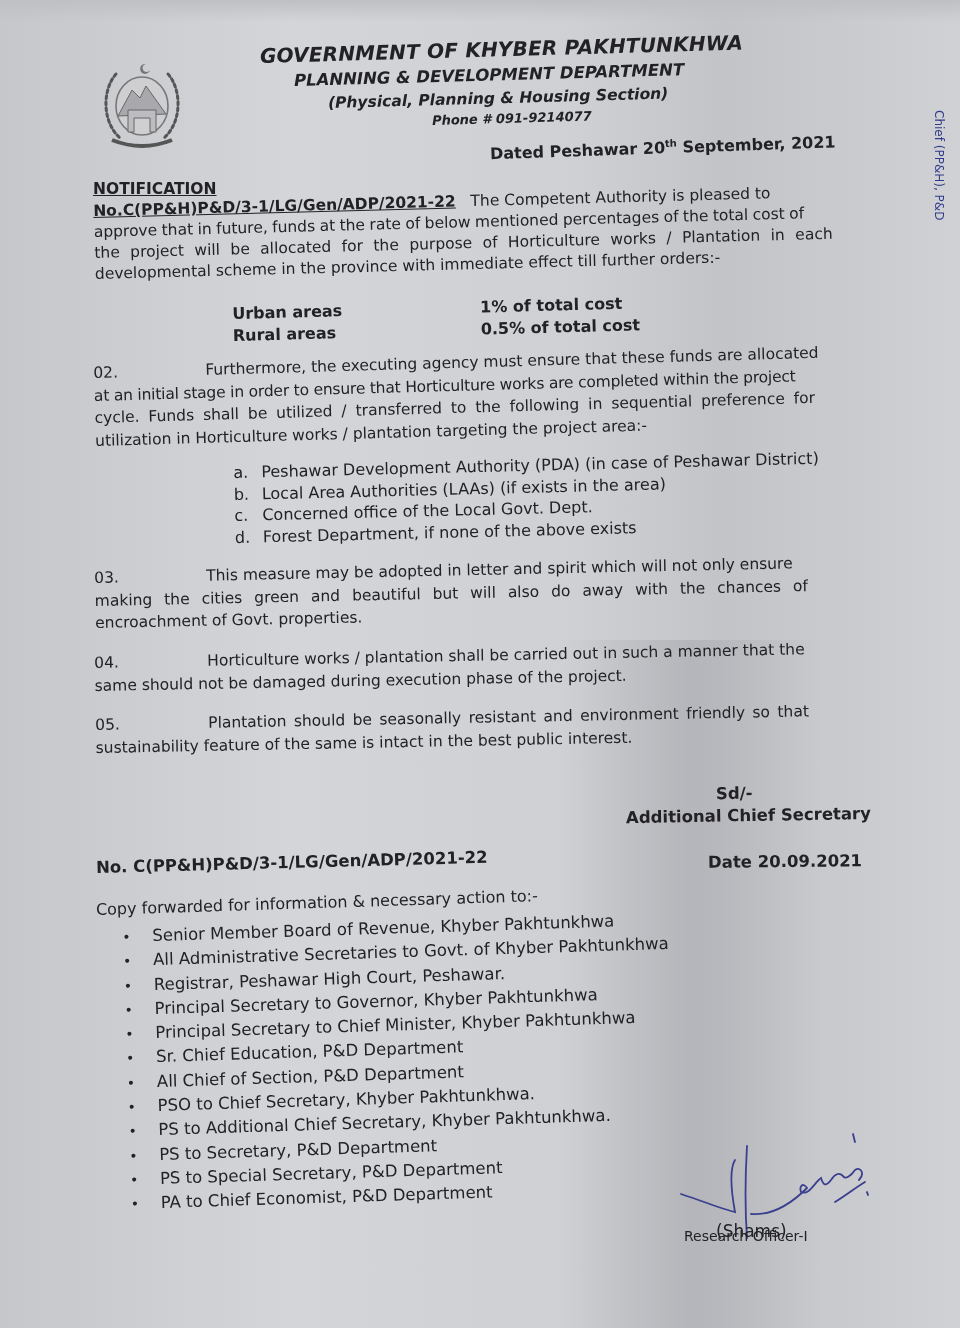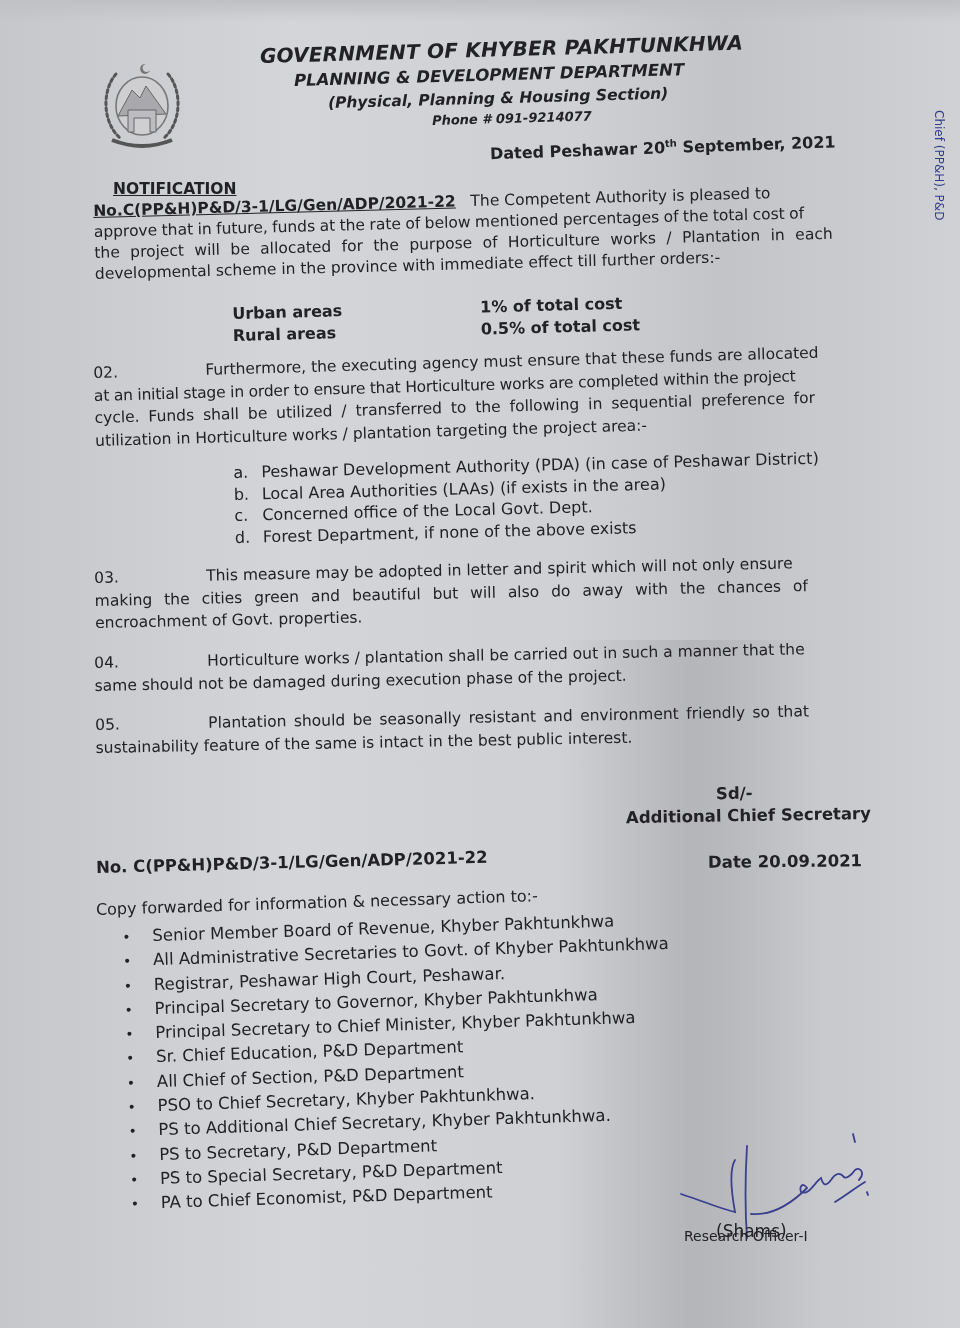--- a/index.html
+++ b/index.html
@@ -27,21 +27,21 @@
   .emblem { position:absolute; left:98px; top:60px; width:88px; height:92px; }
 
   .hdr1 { left:260px; top:44px; font-size:20px; font-weight:bold; font-style:italic; transform: rotate(-1.6deg); letter-spacing:0.2px; }
   .hdr2 { left:294px; top:71px; font-size:16.5px; font-weight:bold; font-style:italic; transform: rotate(-1.6deg); }
   .hdr3 { left:328px; top:94px; font-size:15.5px; font-weight:bold; font-style:italic; transform: rotate(-1.6deg); }
   .hdr4 { left:432px; top:113px; font-size:13px; font-weight:bold; font-style:italic; transform: rotate(-1.6deg); }
 
   .dated { left:490px; top:144px; font-size:16px; font-weight:bold; transform: rotate(-2deg); }
   .dated sup { font-size:10px; }
 
-  .notif { left:93px; top:180px; font-size:15.5px; font-weight:bold; text-decoration: underline; margin-left: 20px; }
+  .notif { left:93px; top:180px; font-size:15.5px; font-weight:bold; text-decoration: underline; }
 
   .para { position:absolute; font-size:15.5px; line-height:21px; white-space:nowrap; }
   .ref { font-weight:bold; text-decoration: underline; }
   .line { display:block; }
 
   .rates { font-size:16px; font-weight:bold; }
 
   .list-item { display:block; font-size:16px; line-height:21.5px; }
 
   .sd { left:716px; top:784px; font-size:16.5px; font-weight:bold; transform: rotate(-1deg); text-align: right; }

